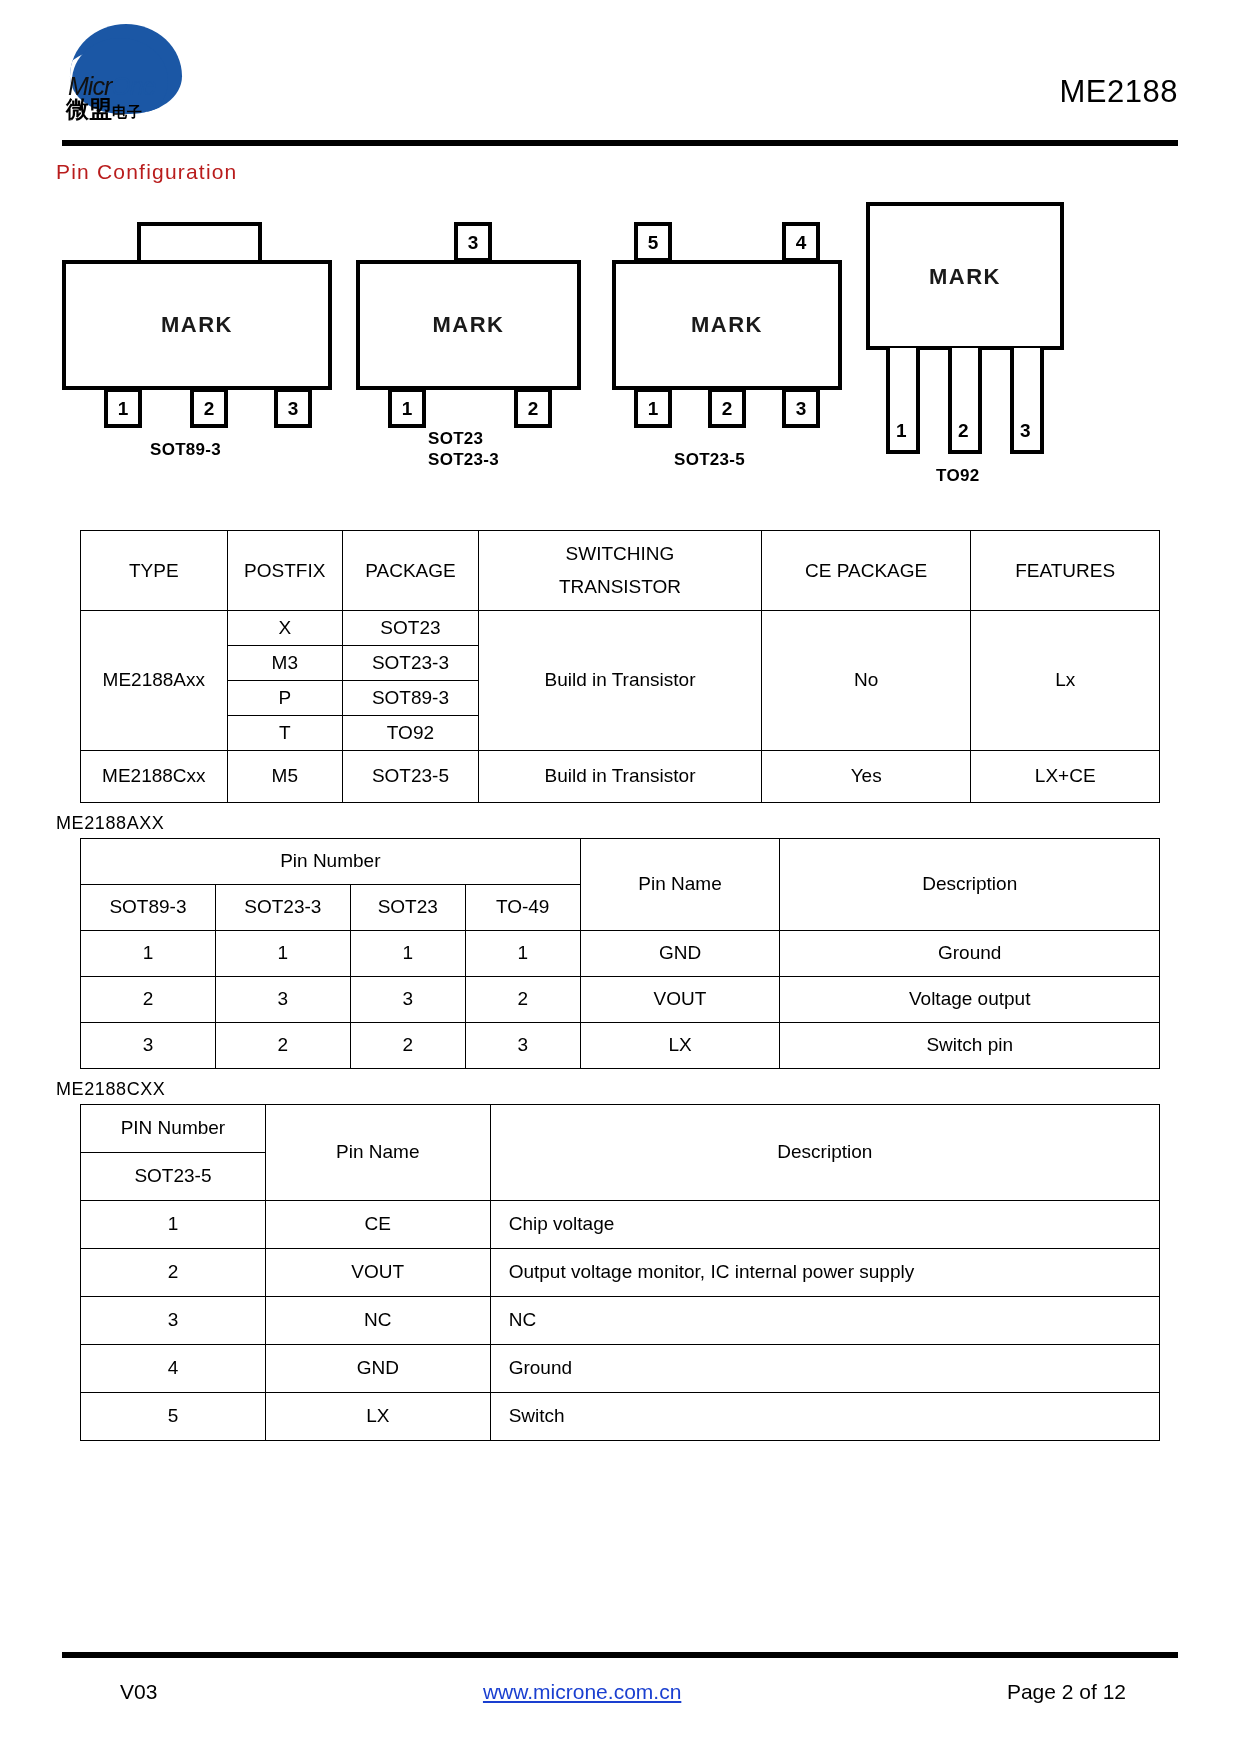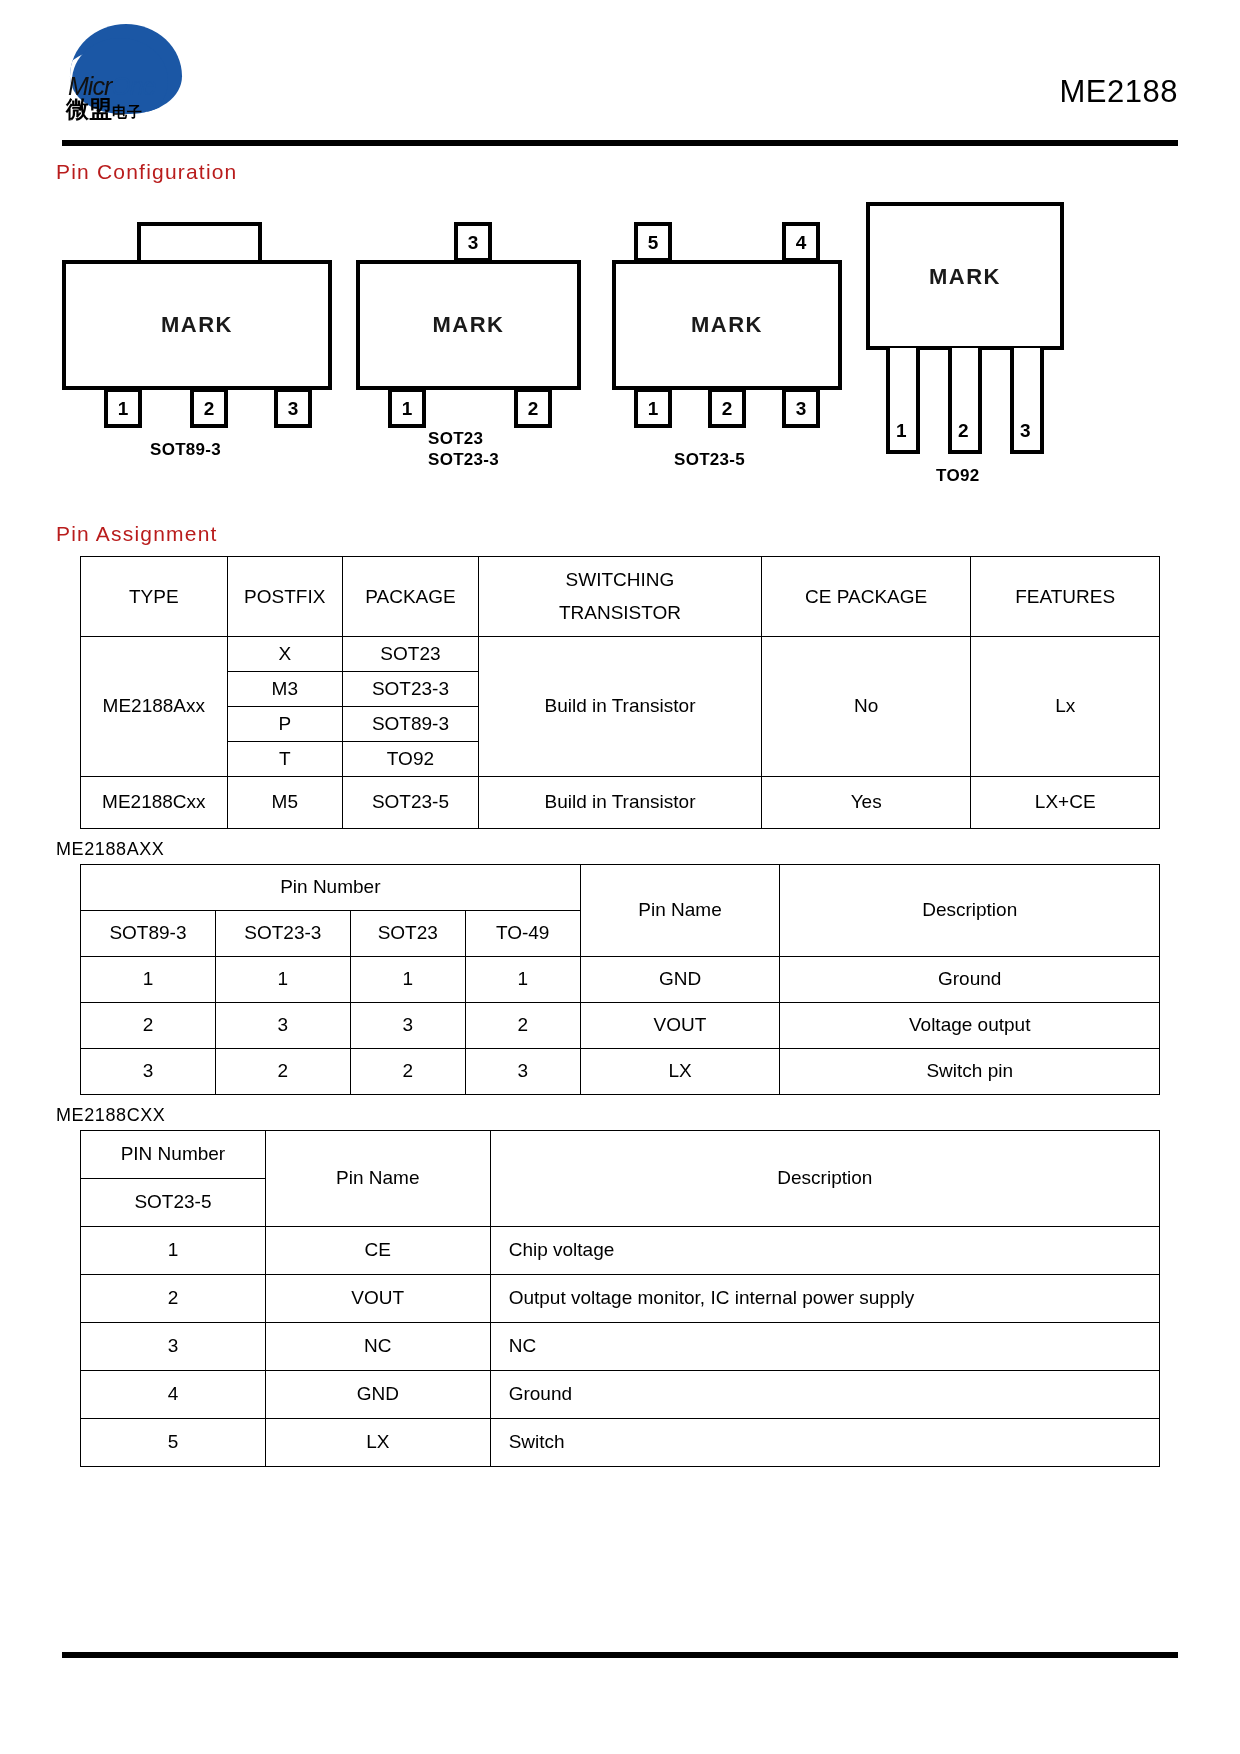--- a/index.html
+++ b/index.html
@@ -273,21 +273,20 @@
       <div class="lead" style="left:82px; top:146px; width:34px; height:106px;"></div>
       <div class="lead" style="left:144px; top:146px; width:34px; height:106px;"></div>
       <div class="lead-num" style="left:30px; top:218px;">1</div>
       <div class="lead-num" style="left:92px; top:218px;">2</div>
       <div class="lead-num" style="left:154px; top:218px;">3</div>
       <div class="pkg-name" style="left:70px; top:264px;">TO92</div>
     </div>
 
   </div>
 
-  <div class="section-title" style="margin-top:2px;">Pin Assignment</div>
 
   <table class="t-assign" style="margin-top:10px;">
     <tbody>
       <tr>
         <td class="hdr" rowspan="1" style="width:140px;">TYPE</td>
         <td class="hdr" style="width:110px;margin-left:16px;">POSTFIX</td>
         <td class="hdr" style="width:130px;">PACKAGE</td>
         <td class="hdr" style="width:270px;">
           <div>SWITCHING</div>
           <div>TRANSISTOR</div>
@@ -404,14 +403,19 @@
       </tr>
       <tr>
         <td>5</td>
         <td>LX</td>
         <td class="left-pad">Switch</td>
       </tr>
     </tbody>
   </table>
 
   <div class="footer-rule"></div>
+  <div class="footer">
+    <div class="v">V03</div>
+    <div class="link">www.microne.com.cn</div>
+    <div class="pg">Page 2 of 12</div>
+  </div>
 
 </div>
 
 </body></html>

